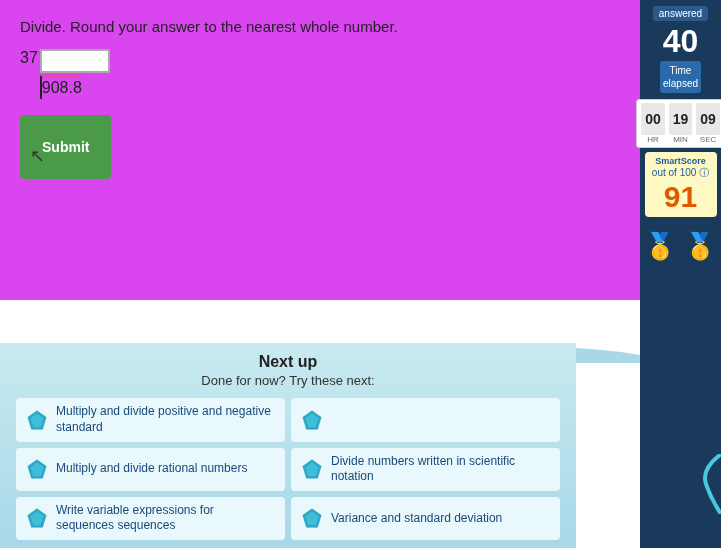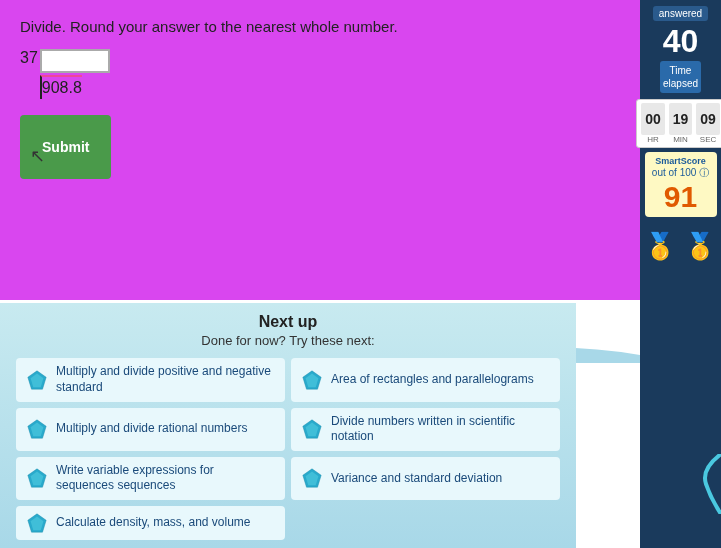--- a/index.html
+++ b/index.html
@@ -305,21 +305,20 @@
         <polygon points="12,2 22,9 18,22 6,22 2,9" fill="#29aacc" stroke="#1a8aaa" stroke-width="0.5"></polygon>
         <polygon points="12,5 19,10 16,20 8,20 5,10" fill="#50cce0" opacity="0.6"></polygon>
       </svg>
       <span class="suggestion-text">Multiply and divide positive and negative standard</span>
     </div>
     <div class="suggestion-item">
       <svg class="diamond-icon" viewBox="0 0 24 24">
         <polygon points="12,2 22,9 18,22 6,22 2,9" fill="#29aacc" stroke="#1a8aaa" stroke-width="0.5"></polygon>
         <polygon points="12,5 19,10 16,20 8,20 5,10" fill="#50cce0" opacity="0.6"></polygon>
       </svg>
-      <span class="suggestion-text">Area of rectangles and parallelograms</span>
     </div>
 
     <div class="suggestion-item">
       <svg class="diamond-icon" viewBox="0 0 24 24">
         <polygon points="12,2 22,9 18,22 6,22 2,9" fill="#29aacc" stroke="#1a8aaa" stroke-width="0.5"></polygon>
         <polygon points="12,5 19,10 16,20 8,20 5,10" fill="#50cce0" opacity="0.6"></polygon>
       </svg>
       <span class="suggestion-text">Multiply and divide rational numbers</span>
     </div>
     <div class="suggestion-item">
@@ -338,27 +337,20 @@
       <span class="suggestion-text">Write variable expressions for sequences sequences</span>
     </div>
     <div class="suggestion-item">
       <svg class="diamond-icon" viewBox="0 0 24 24">
         <polygon points="12,2 22,9 18,22 6,22 2,9" fill="#29aacc" stroke="#1a8aaa" stroke-width="0.5"></polygon>
         <polygon points="12,5 19,10 16,20 8,20 5,10" fill="#50cce0" opacity="0.6"></polygon>
       </svg>
       <span class="suggestion-text">Variance and standard deviation</span>
     </div>
 
-    <div class="suggestion-item">
-      <svg class="diamond-icon" viewBox="0 0 24 24">
-        <polygon points="12,2 22,9 18,22 6,22 2,9" fill="#29aacc" stroke="#1a8aaa" stroke-width="0.5"></polygon>
-        <polygon points="12,5 19,10 16,20 8,20 5,10" fill="#50cce0" opacity="0.6"></polygon>
-      </svg>
-      <span class="suggestion-text">Calculate density, mass, and volume</span>
-    </div>
   </div>
 </div>
 
 <div class="right-sidebar">
   <div class="answered-label">answered</div>
   <div class="score-number">40</div>
 
   <div class="time-elapsed-box">
     <span style="white-space:pre-line;">Time
 elapsed</span>

